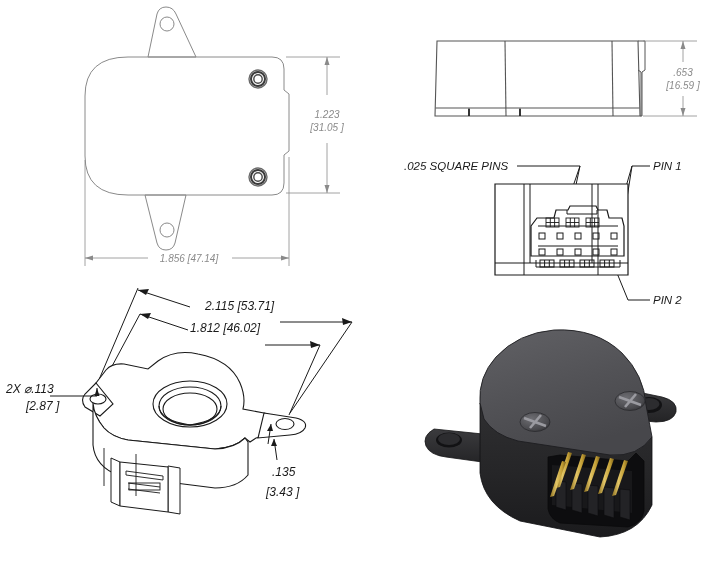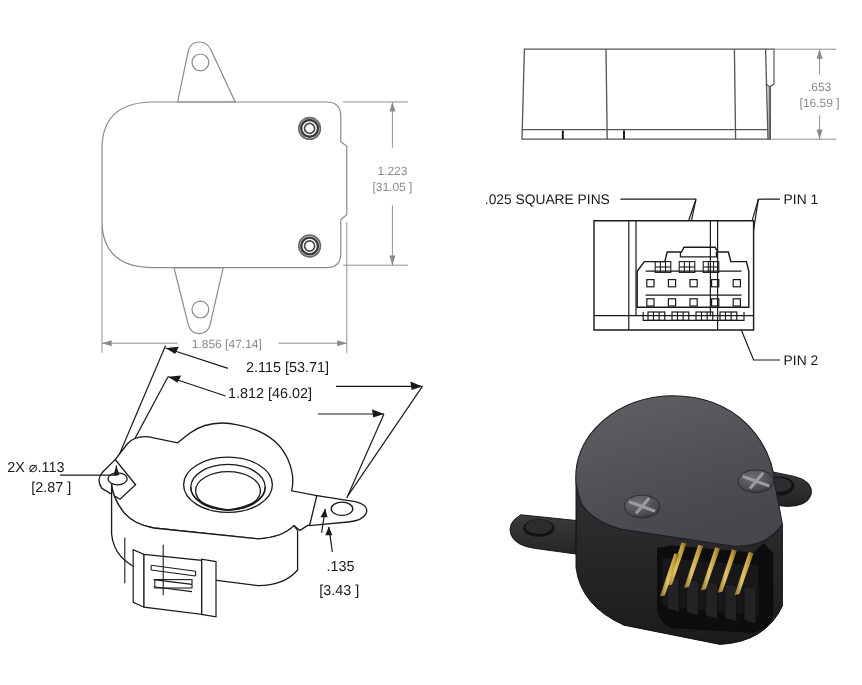--- a/index.html
+++ b/index.html
@@ -16,22 +16,23 @@
   }
   #sheet {
     position: absolute;
     left: 0; top: 0;
     width: 718px;
     height: 571px;
     background: #ffffff;
   }
   .view {
     position: absolute;
-  }
-  #view-top       { left: 0;   top: 0;   width: 360px; height: 286px; margin-top: 28px; }
+    font-style: italic;
+  }
+  #view-top       { left: 0;   top: 0;   width: 360px; height: 286px; }
   #view-side      { left: 400px; top: 0; width: 318px; height: 150px; }
   #view-connector { left: 400px; top: 148px; width: 318px; height: 165px; }
   #view-iso       { left: 0;   top: 270px; width: 380px; height: 285px; }
   #view-render    { left: 400px; top: 305px; width: 318px; height: 266px; }
   svg { display: block; overflow: visible; }
   .dim-text {
     font-family: "Liberation Sans", sans-serif;
     fill: #8a8a8a;
     font-size: 10px;
   }

